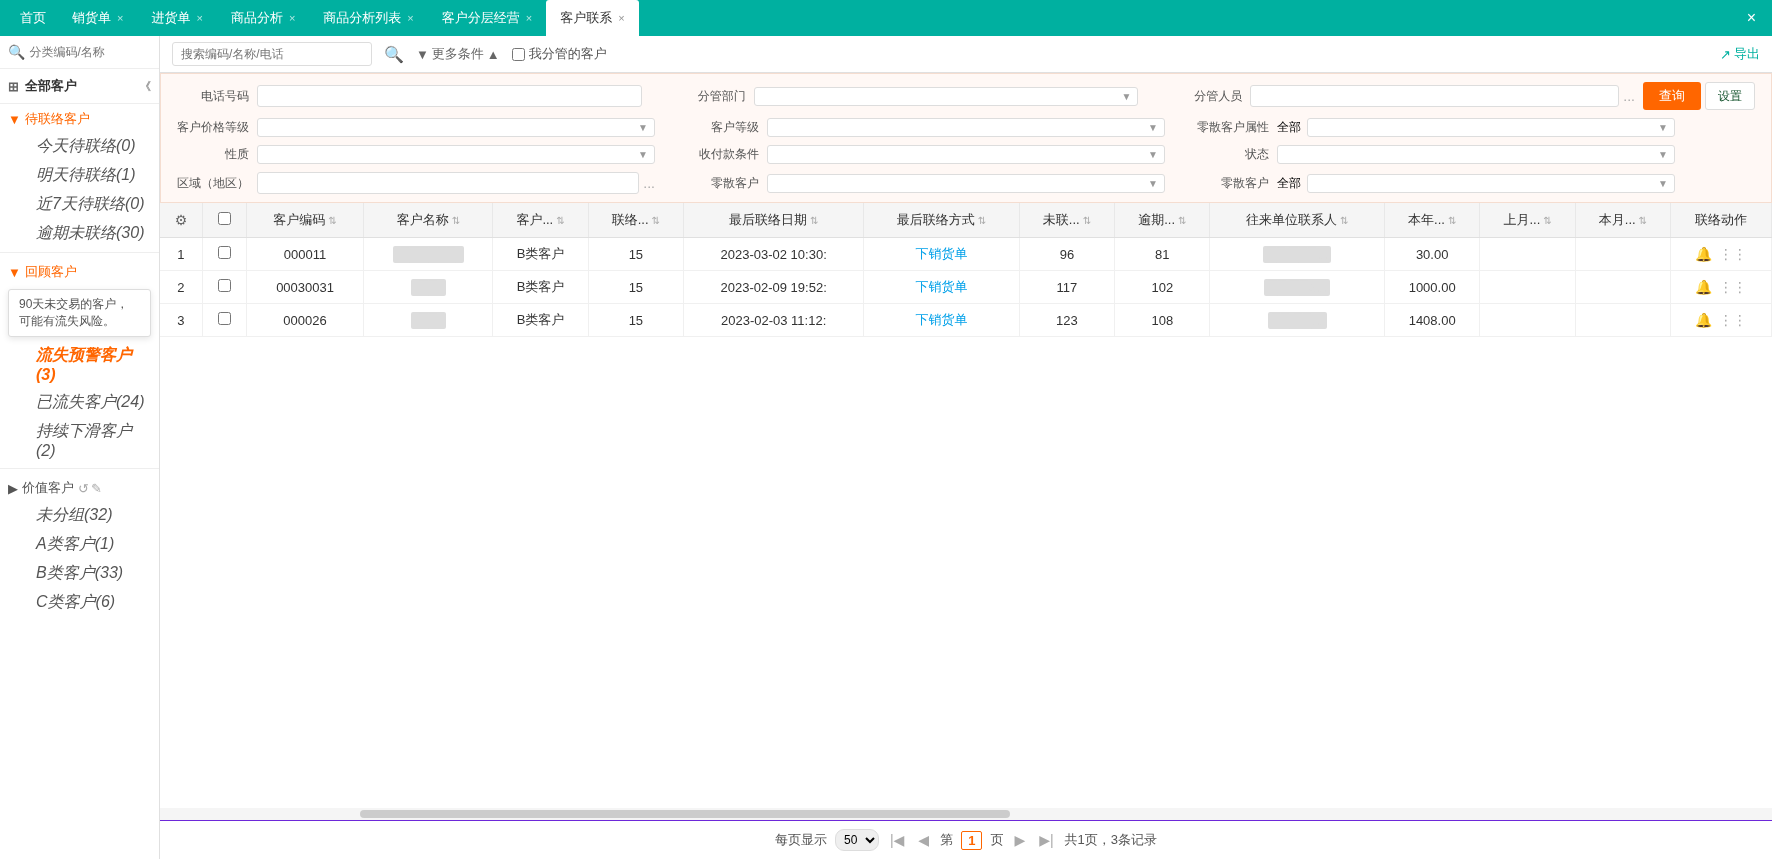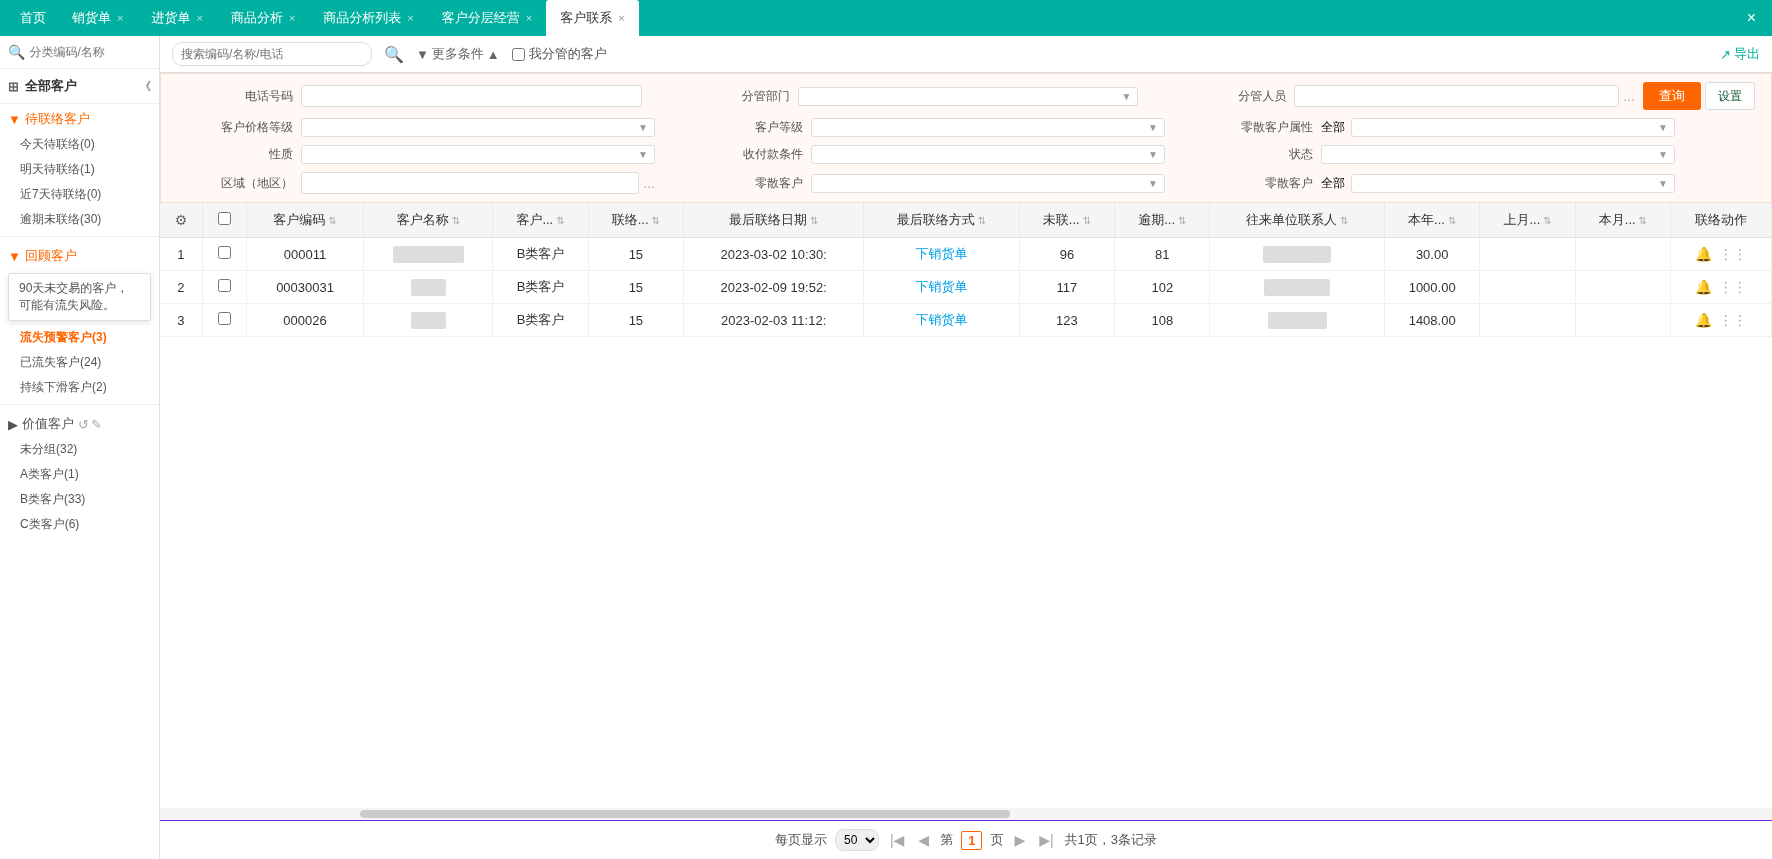--- a/index.html
+++ b/index.html
@@ -87,24 +87,25 @@
     .sidebar-group-title {
       padding: 6px 8px 4px 8px;
       color: #ff6600;
       font-size: 12px;
       display: flex;
       align-items: center;
       cursor: pointer;
     }
     .sidebar-group-title .arrow { margin-right: 4px; }
     .sidebar-item {
-      padding: 4px 8px 4px 20px;
-      font-size: 12px;
+      padding: 4px 8px 4px 36px;
+      font-size: 16px;
       color: #555;
       cursor: pointer;
+      font-style: italic;
     }
     .sidebar-item.active {
       color: #ff6600;
       font-weight: bold;
     }
     .sidebar-divider { height: 1px; background: #eee; margin: 4px 0; }
     .tooltip-box {
       background: #fff;
       border: 1px solid #ddd;
       padding: 6px 10px;
@@ -128,21 +129,21 @@
       background: white;
       border-bottom: 1px solid #e0e0e0;
       padding: 6px 12px;
       display: flex;
       align-items: center;
       gap: 12px;
       flex-shrink: 0;
     }
     .filter-search-input {
       border: 1px solid #ddd;
-      border-radius: 10px;
+      border-radius: 3px;
       padding: 4px 8px;
       width: 200px;
       font-size: 12px;
       color: #999;
       outline: none;
     }
     .filter-search-btn {
       background: none;
       border: none;
       cursor: pointer;
@@ -196,21 +197,20 @@
       flex: 1;
       min-width: 0;
     }
     .adv-field-label {
       color: #555;
       font-size: 12px;
       white-space: nowrap;
       min-width: 80px;
       text-align: right;
       padding-right: 8px;
-      margin-left: 44px;
     }
     .adv-field-input {
       flex: 1;
       border: 1px solid #ddd;
       border-radius: 3px;
       padding: 3px 6px;
       font-size: 12px;
       outline: none;
       background: white;
     }

